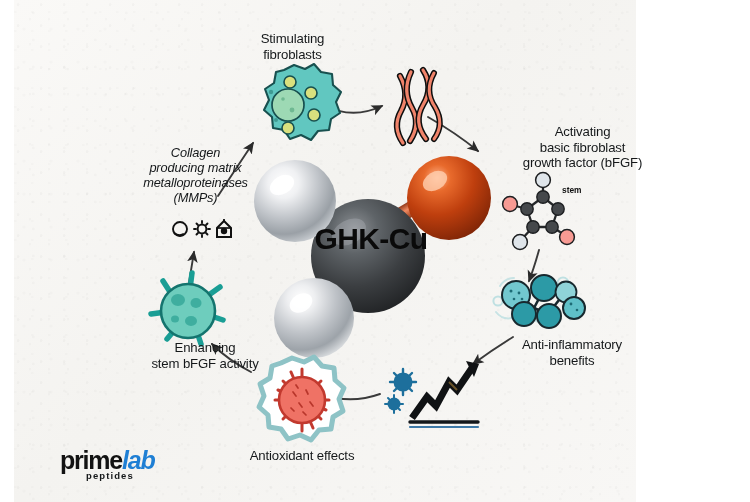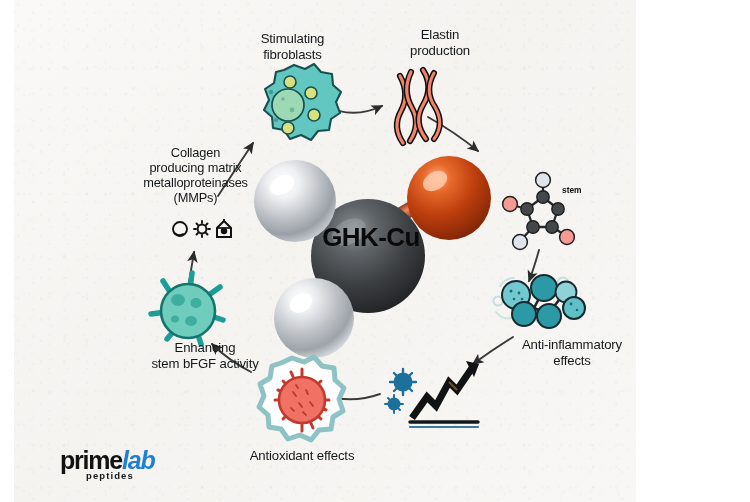--- a/index.html
+++ b/index.html
@@ -19,25 +19,25 @@
     background-size: 23px 21px, 31px 27px, 19px 25px, 27px 33px, 17px 19px, 100% 100%;
   }
   #wrap { position:absolute; inset:0; width:750px; height:502px;padding-left:40px; }
   svg#art { position:absolute; left:0; top:0; width:750px; height:502px; }
 
   .lbl {
     position:absolute; color:#15181a; text-align:center;
     font-size:13.2px; line-height:15.5px; letter-spacing:-0.15px;
     font-family:"Liberation Sans", sans-serif; white-space:pre-line;
   }
-  .lbl-sm { font-size:12.8px; line-height:15px; }
+  .lbl-sm { font-size:12.8px; line-height:15px;font-style:italic; }
 
   #ghk-title {
     position:absolute; left:286px; top:222px; width:170px;
-    font-size:26px; font-weight:bold; color:#0a0a0a; letter-spacing:-0.6px;
+    font-size:30px; font-weight:bold; color:#0a0a0a; letter-spacing:-0.6px;
     text-align:center; z-index:40; font-family:"Liberation Sans", sans-serif;
   }
   #bfgf-tag {
     position:absolute; left:562px; top:185px;
     font-size:8.4px; font-weight:bold; color:#101010;
     font-family:"Liberation Sans", sans-serif;
   }
   #mmp-glyphs {
     position:absolute; left:170px; top:217px; width:64px; height:24px;
   }
@@ -276,26 +276,27 @@
       <ellipse cx="178" cy="300" rx="7" ry="6" fill="#3fae9f"></ellipse>
       <ellipse cx="196" cy="303" rx="5.5" ry="5" fill="#3fae9f"></ellipse>
       <ellipse cx="191" cy="321" rx="6" ry="5" fill="#3fae9f"></ellipse>
       <ellipse cx="175" cy="319" rx="4" ry="3.5" fill="#3fae9f"></ellipse>
     </g>
   </svg>
 
   <div class="lbl" style="left:215px; top:31px; width:155px;">Stimulating
 fibroblasts</div>
 
-  <div class="lbl" style="left:380px; top:27px; width:120px;">Elastin
-production</div>
-
+
+  <div class="lbl" style="left:490px; top:124px; width:185px;">Activating
+basic fibroblast
+growth factor (bFGF)</div>
 
   <div class="lbl" style="left:492px; top:337px; width:160px;">Anti-inflammatory
-effects</div>
+benefits</div>
 
 
   <div class="lbl" style="left:212px; top:448px; width:180px;">Antioxidant effects</div>
 
   <div class="lbl" style="left:120px; top:340px; width:170px;">Enhancing
 stem bFGF activity</div>
 
   <div class="lbl lbl-sm" style="left:108px; top:145px; width:175px;">Collagen
 producing matrix
 metalloproteinases

